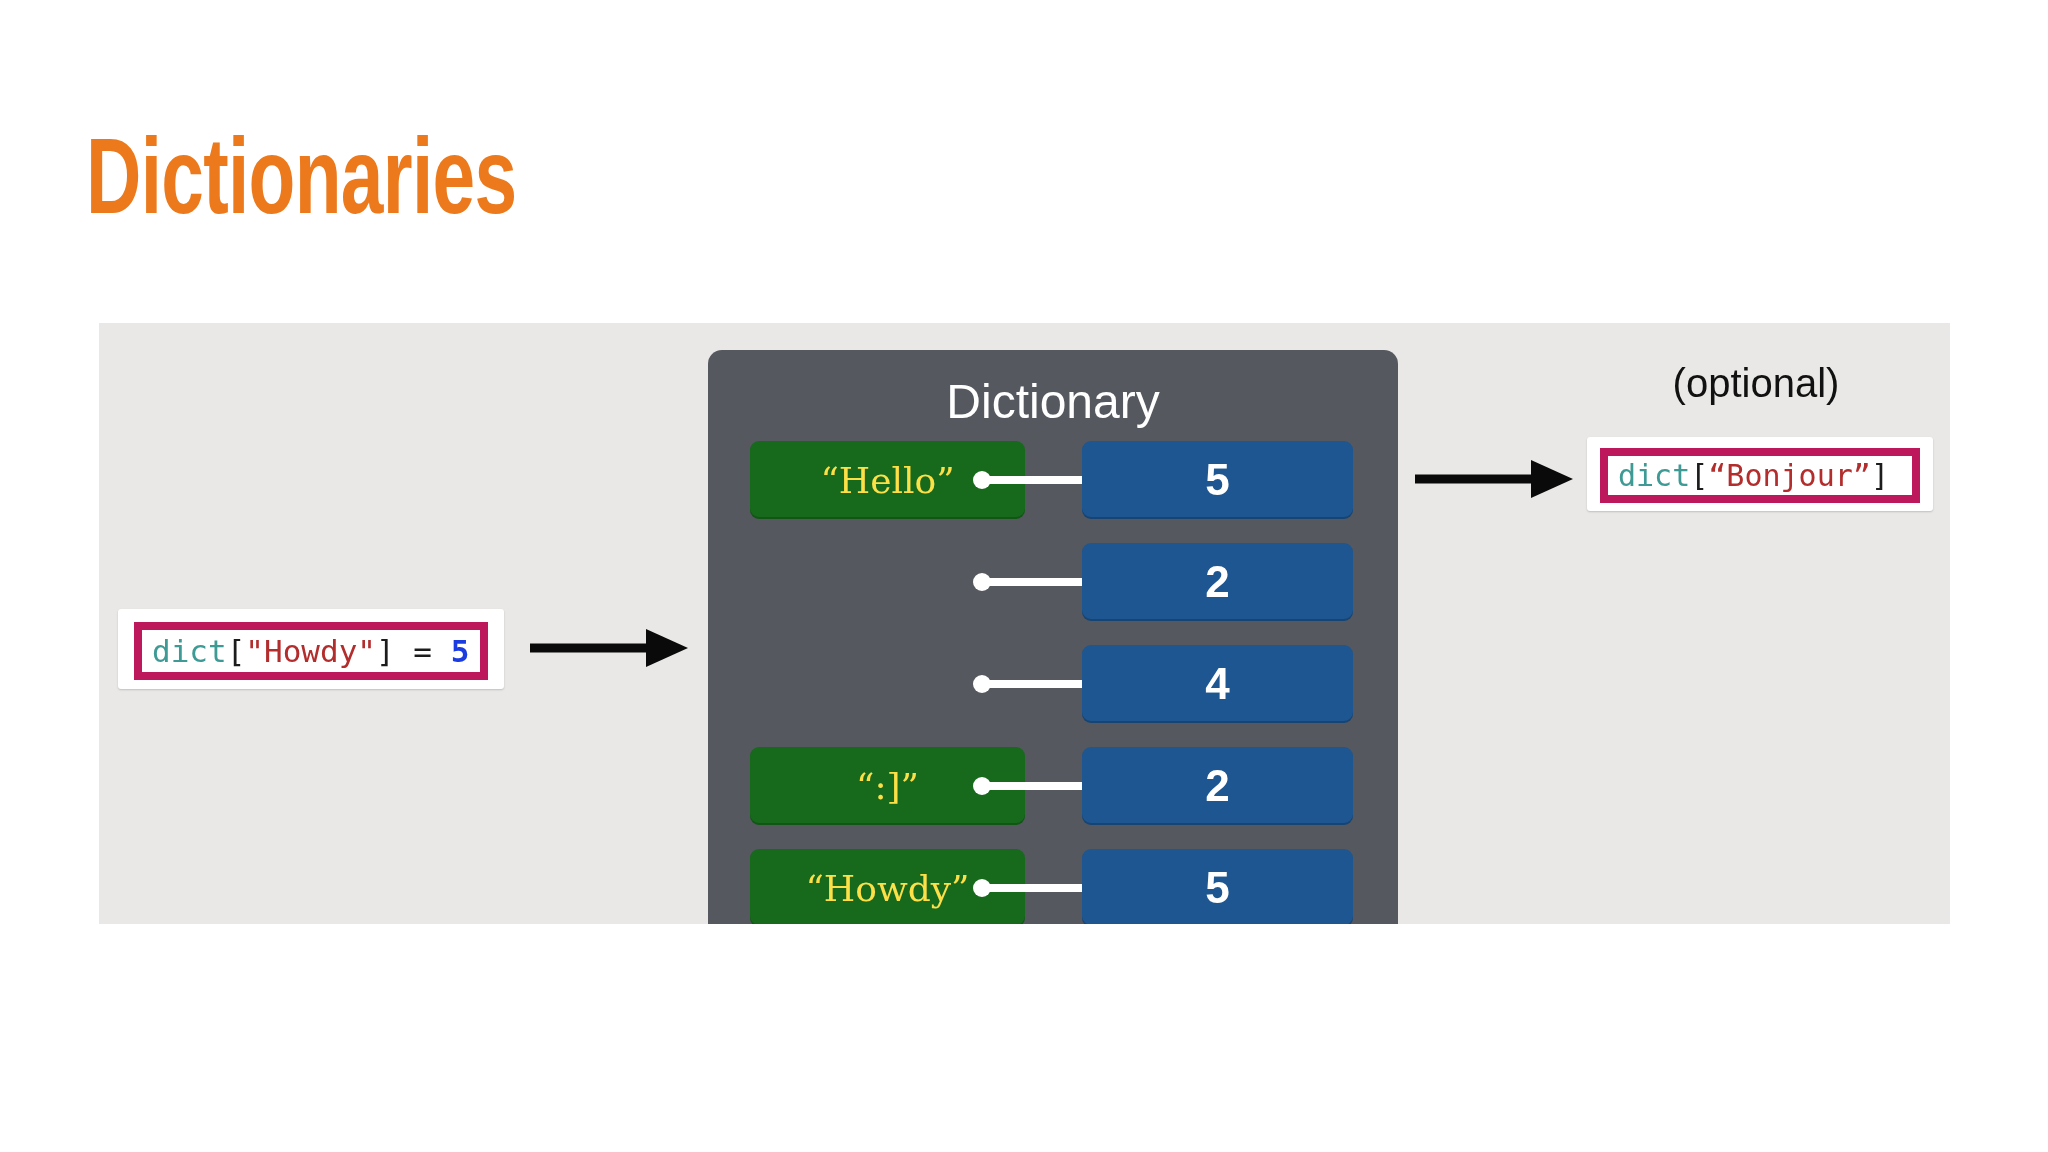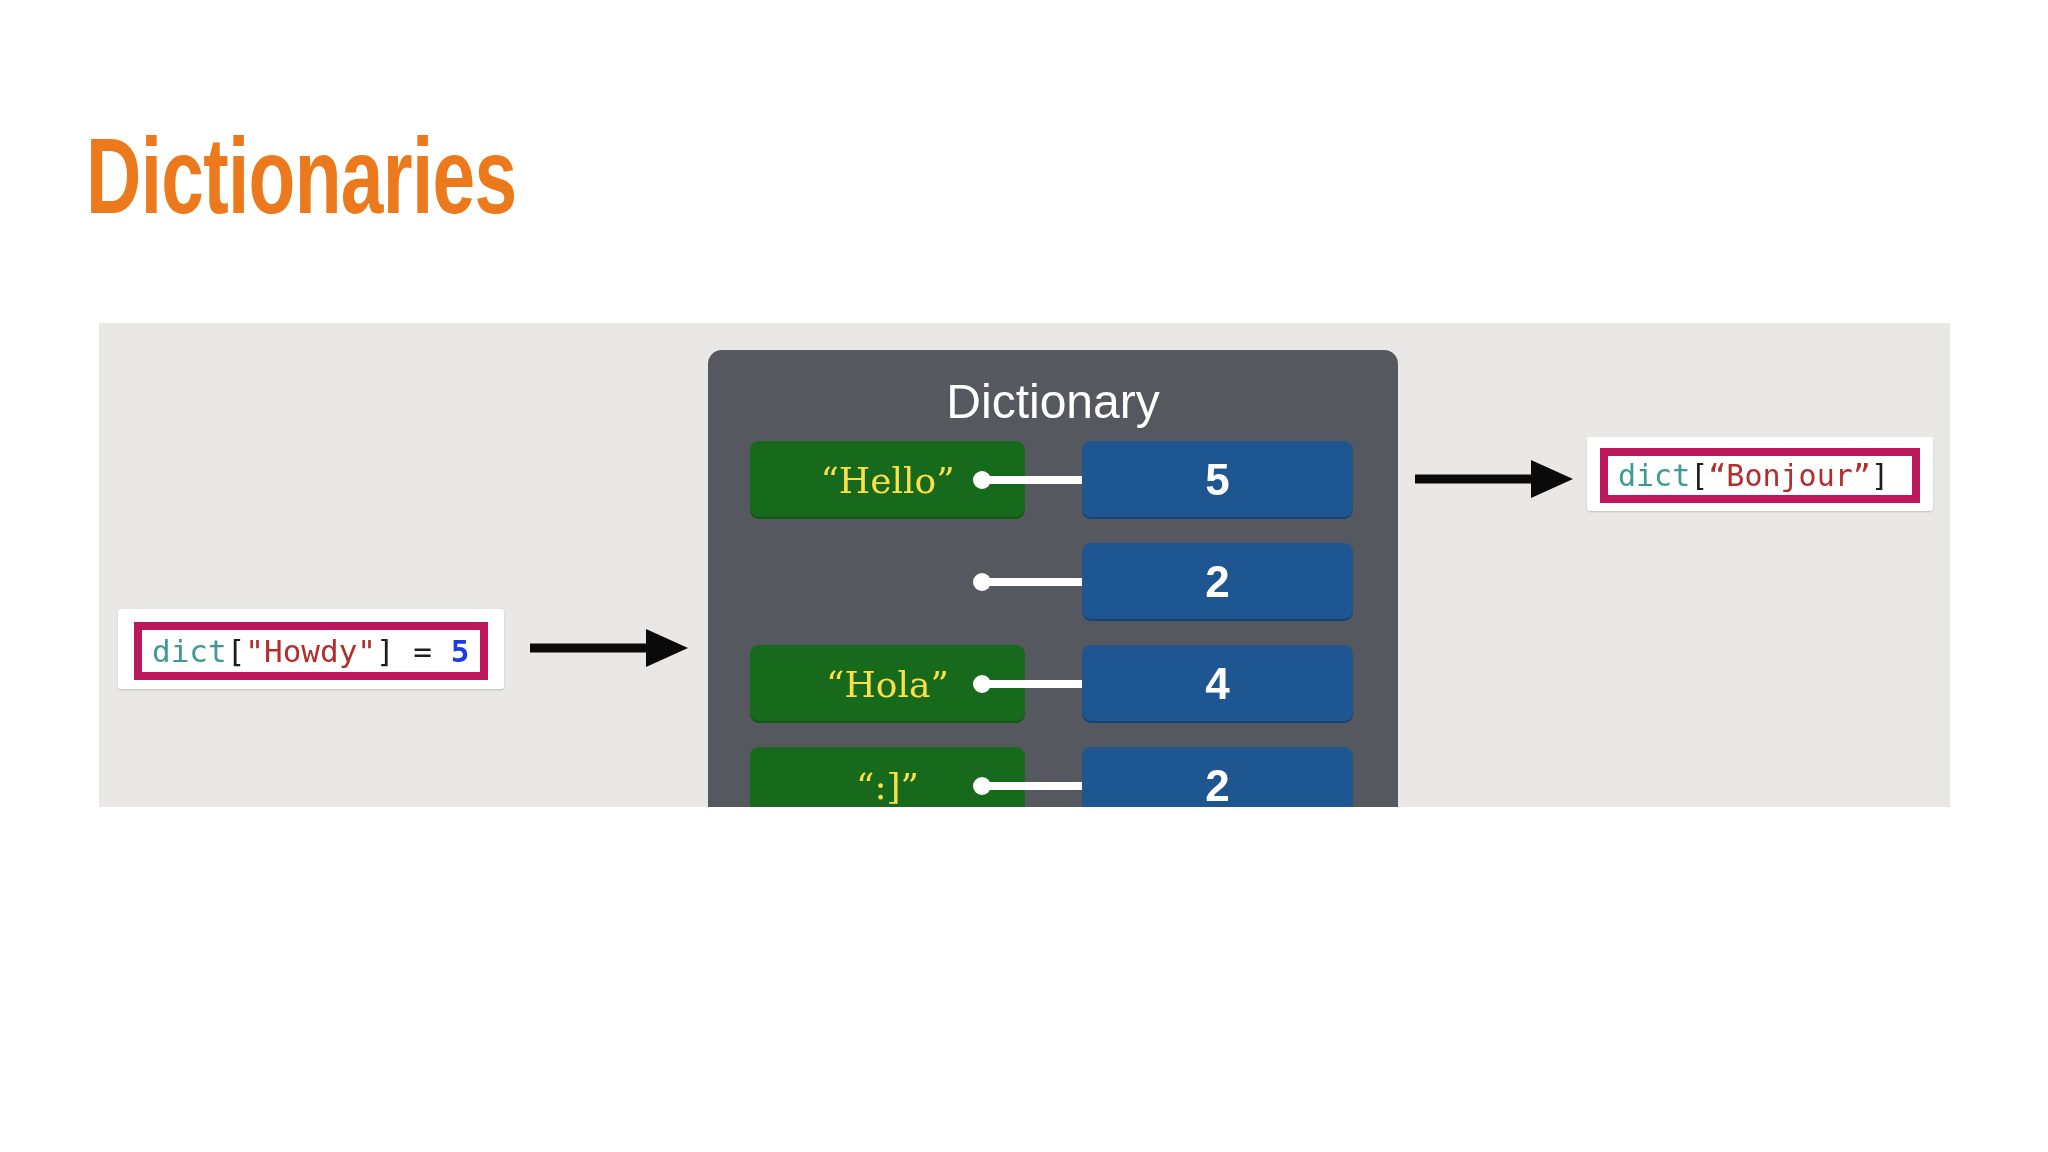--- a/index.html
+++ b/index.html
@@ -1,16 +1,16 @@
 <!DOCTYPE html>
 <html style="--accent: #ec7a1c; --panel: #e9e8e6; --box-gray: #55585e; --key-green: #17691c; --value-blue: #1d5690; --footer-teal: #4db4a6; --code-teal: #3e9a94; --code-red: #b32d2d; --code-blue: #1b3ce0; --code-plain: #1c1c1c;"><head>
 <meta charset="utf-8">
 <style>
   html,body{margin:0;padding:0;background:#ffffff;}
-  #slide{position:relative;width:2048px;height:807px;background:#ffffff;overflow:hidden;
+  #slide{position:relative;width:2048px;height:924px;background:#ffffff;overflow:hidden;
          font-family:"Liberation Sans",sans-serif;}
 
   
   .slide-title{position:absolute;left:86px;top:122px;font-size:108px;font-weight:700;
                line-height:1;color:var(--accent);transform:scaleX(0.71);transform-origin:left top;
                letter-spacing:-1px;white-space:nowrap;}
 
   
   .panel{position:absolute;left:99px;top:323px;width:1851px;height:672px;background:var(--panel);}
 
@@ -99,23 +99,20 @@
             <svg class="rowarrow" viewBox="0 0 175 78">
               <circle cx="17" cy="39" r="9" fill="#ffffff"></circle>
               <line x1="17" y1="39" x2="143" y2="39" stroke="#ffffff" stroke-width="8"></line>
               <polygon points="141,26 168,39 141,52" fill="#ffffff"></polygon>
             </svg>
             <div class="valbox">
               <span>2</span>
             </div>
           </div>
           <div class="row">
-            <div class="keybox">
-              <span>“Hola”</span>
-            </div>
             <svg class="rowarrow" viewBox="0 0 175 78">
               <circle cx="17" cy="39" r="9" fill="#ffffff"></circle>
               <line x1="17" y1="39" x2="143" y2="39" stroke="#ffffff" stroke-width="8"></line>
               <polygon points="141,26 168,39 141,52" fill="#ffffff"></polygon>
             </svg>
             <div class="valbox">
               <span>4</span>
             </div>
           </div>
           <div class="row">
@@ -145,20 +142,21 @@
             </div>
           </div>
         </div>
     </div>
 
     <svg class="blackarrow right" width="160" height="44" viewBox="0 0 160 44">
       <line x1="0" y1="22" x2="118" y2="22" stroke="#0a0a0a" stroke-width="9"></line>
       <polygon points="116,3 158,22 116,41" fill="#0a0a0a"></polygon>
     </svg>
 
+    <div class="optional">(optional)</div>
 
     <div class="codecard right">
       <div class="codefield"><span class="tok-teal">dict</span><span class="tok-plain">[</span><span class="tok-red">“Bonjour”</span><span class="tok-plain">]</span></div>
     </div>
 
   </div>
 
   <div class="footer-bar"></div>
 
 </div>

